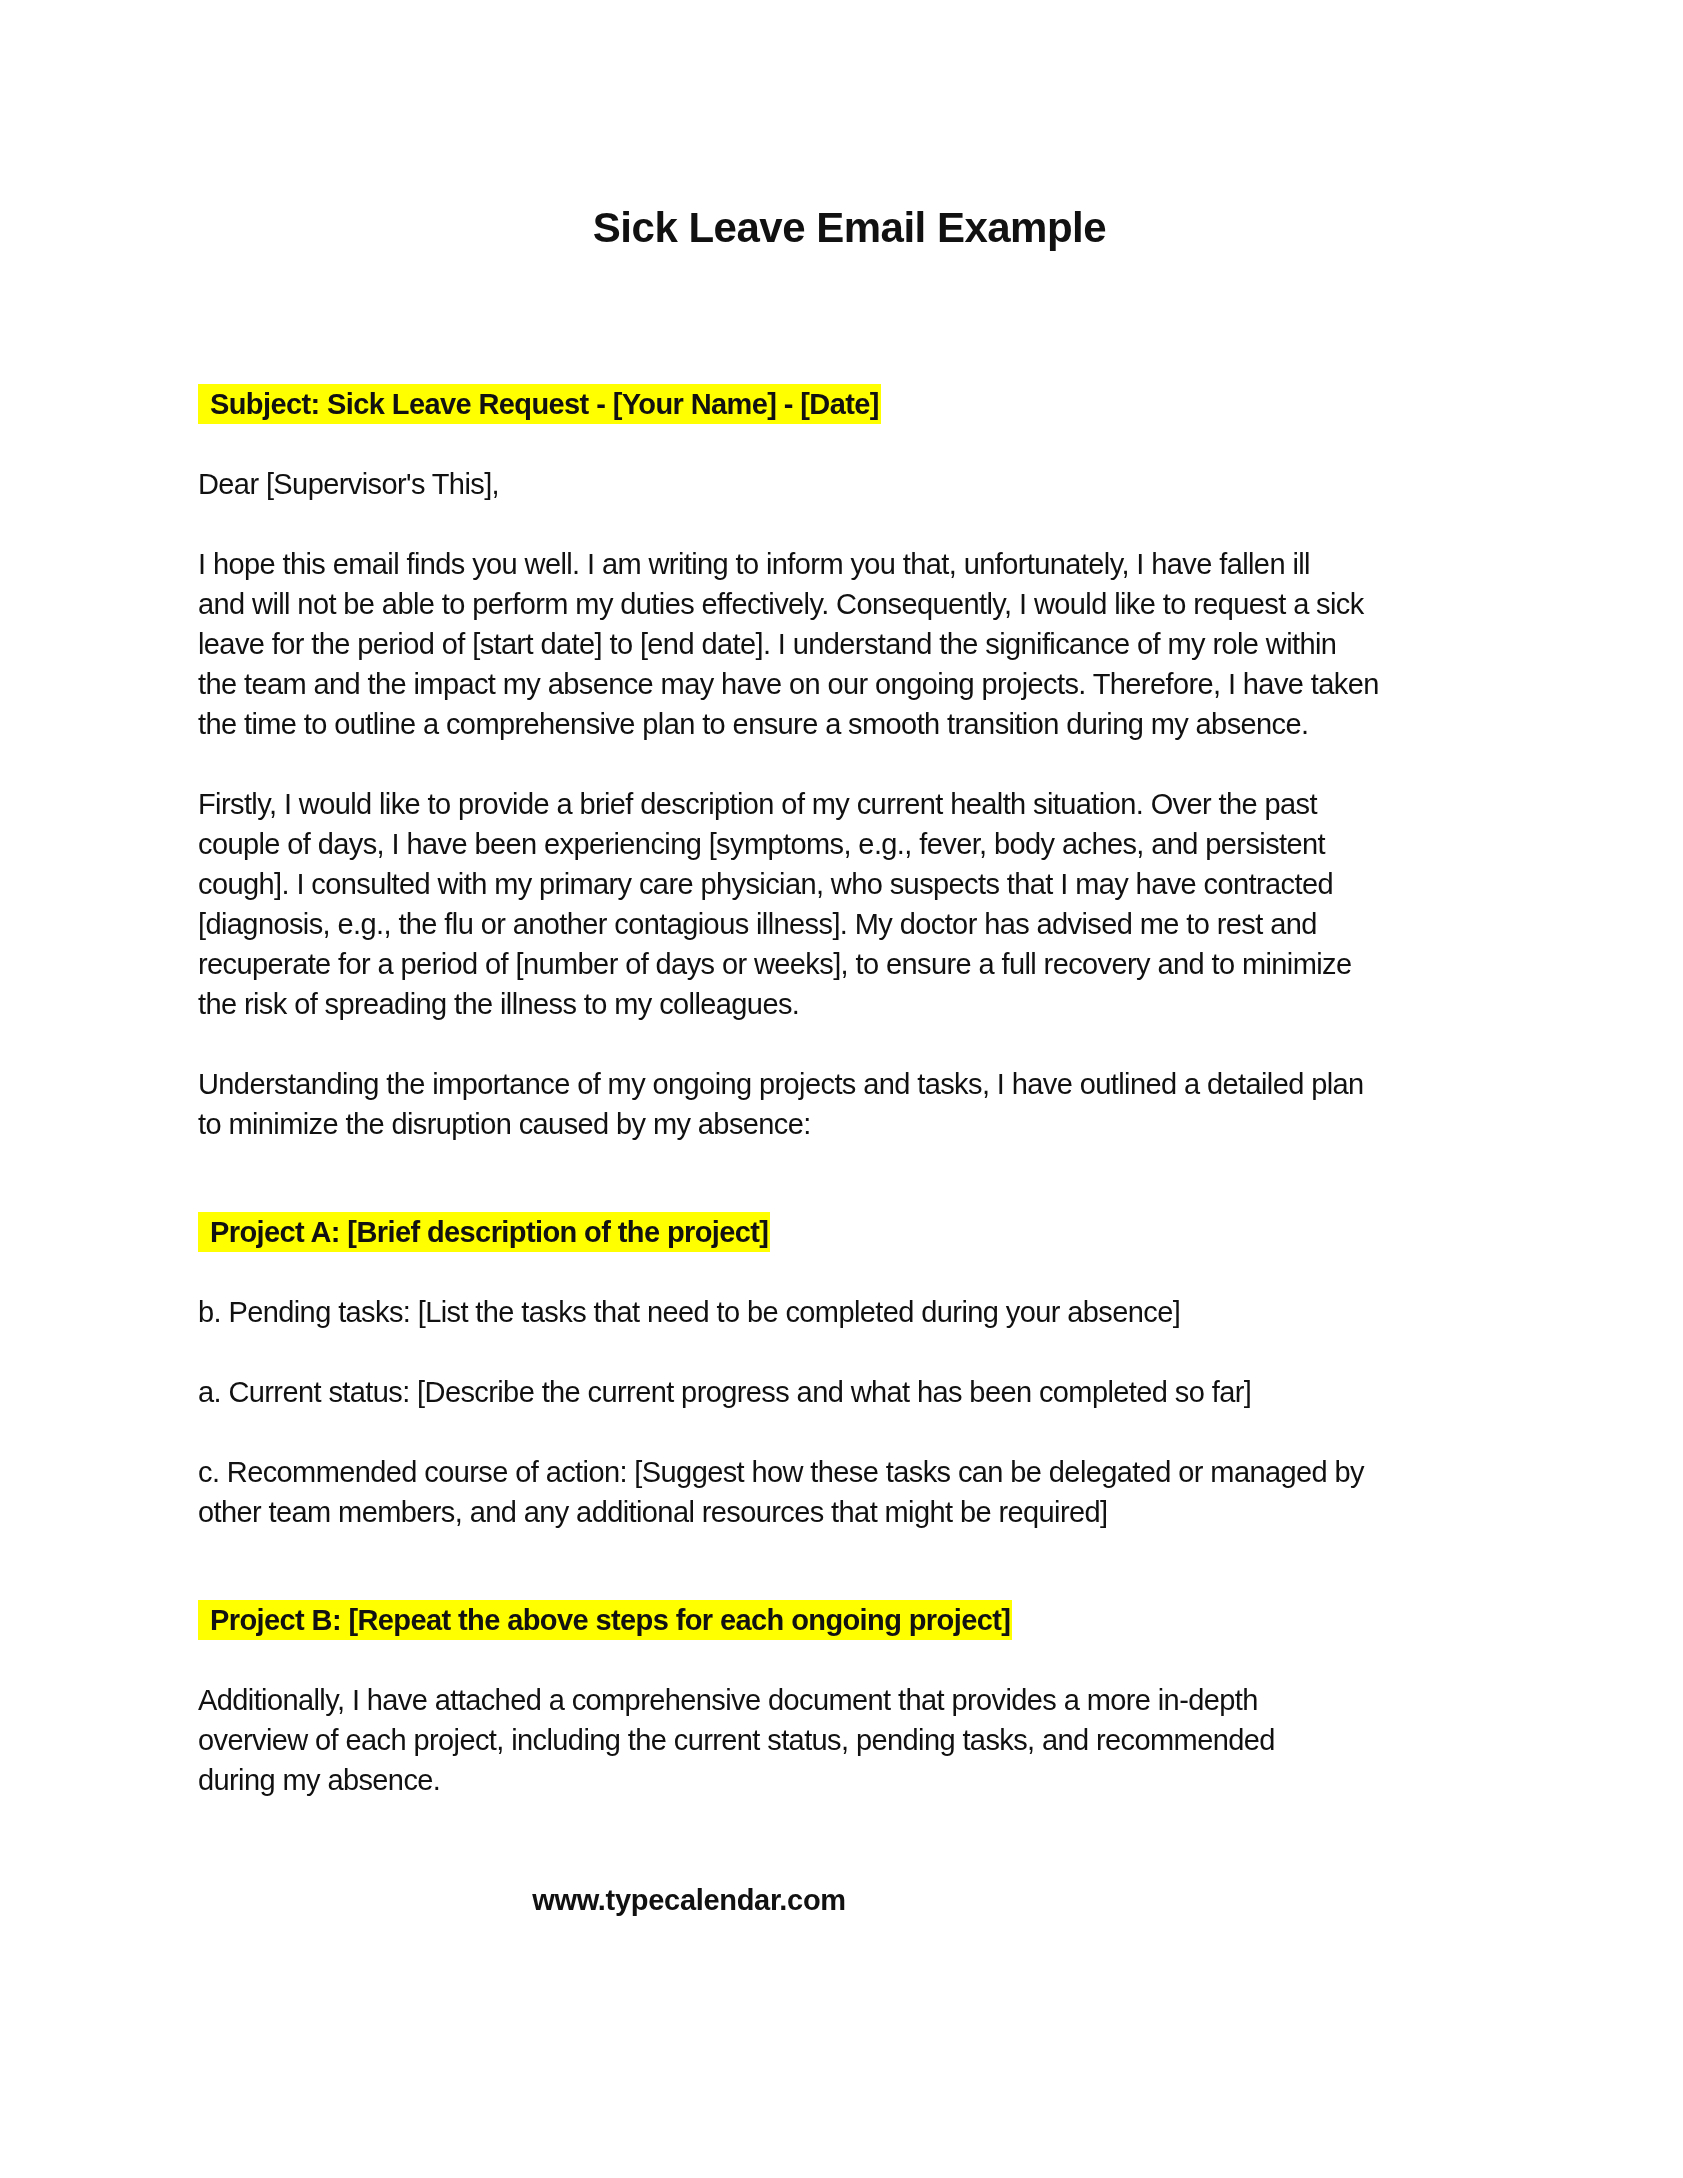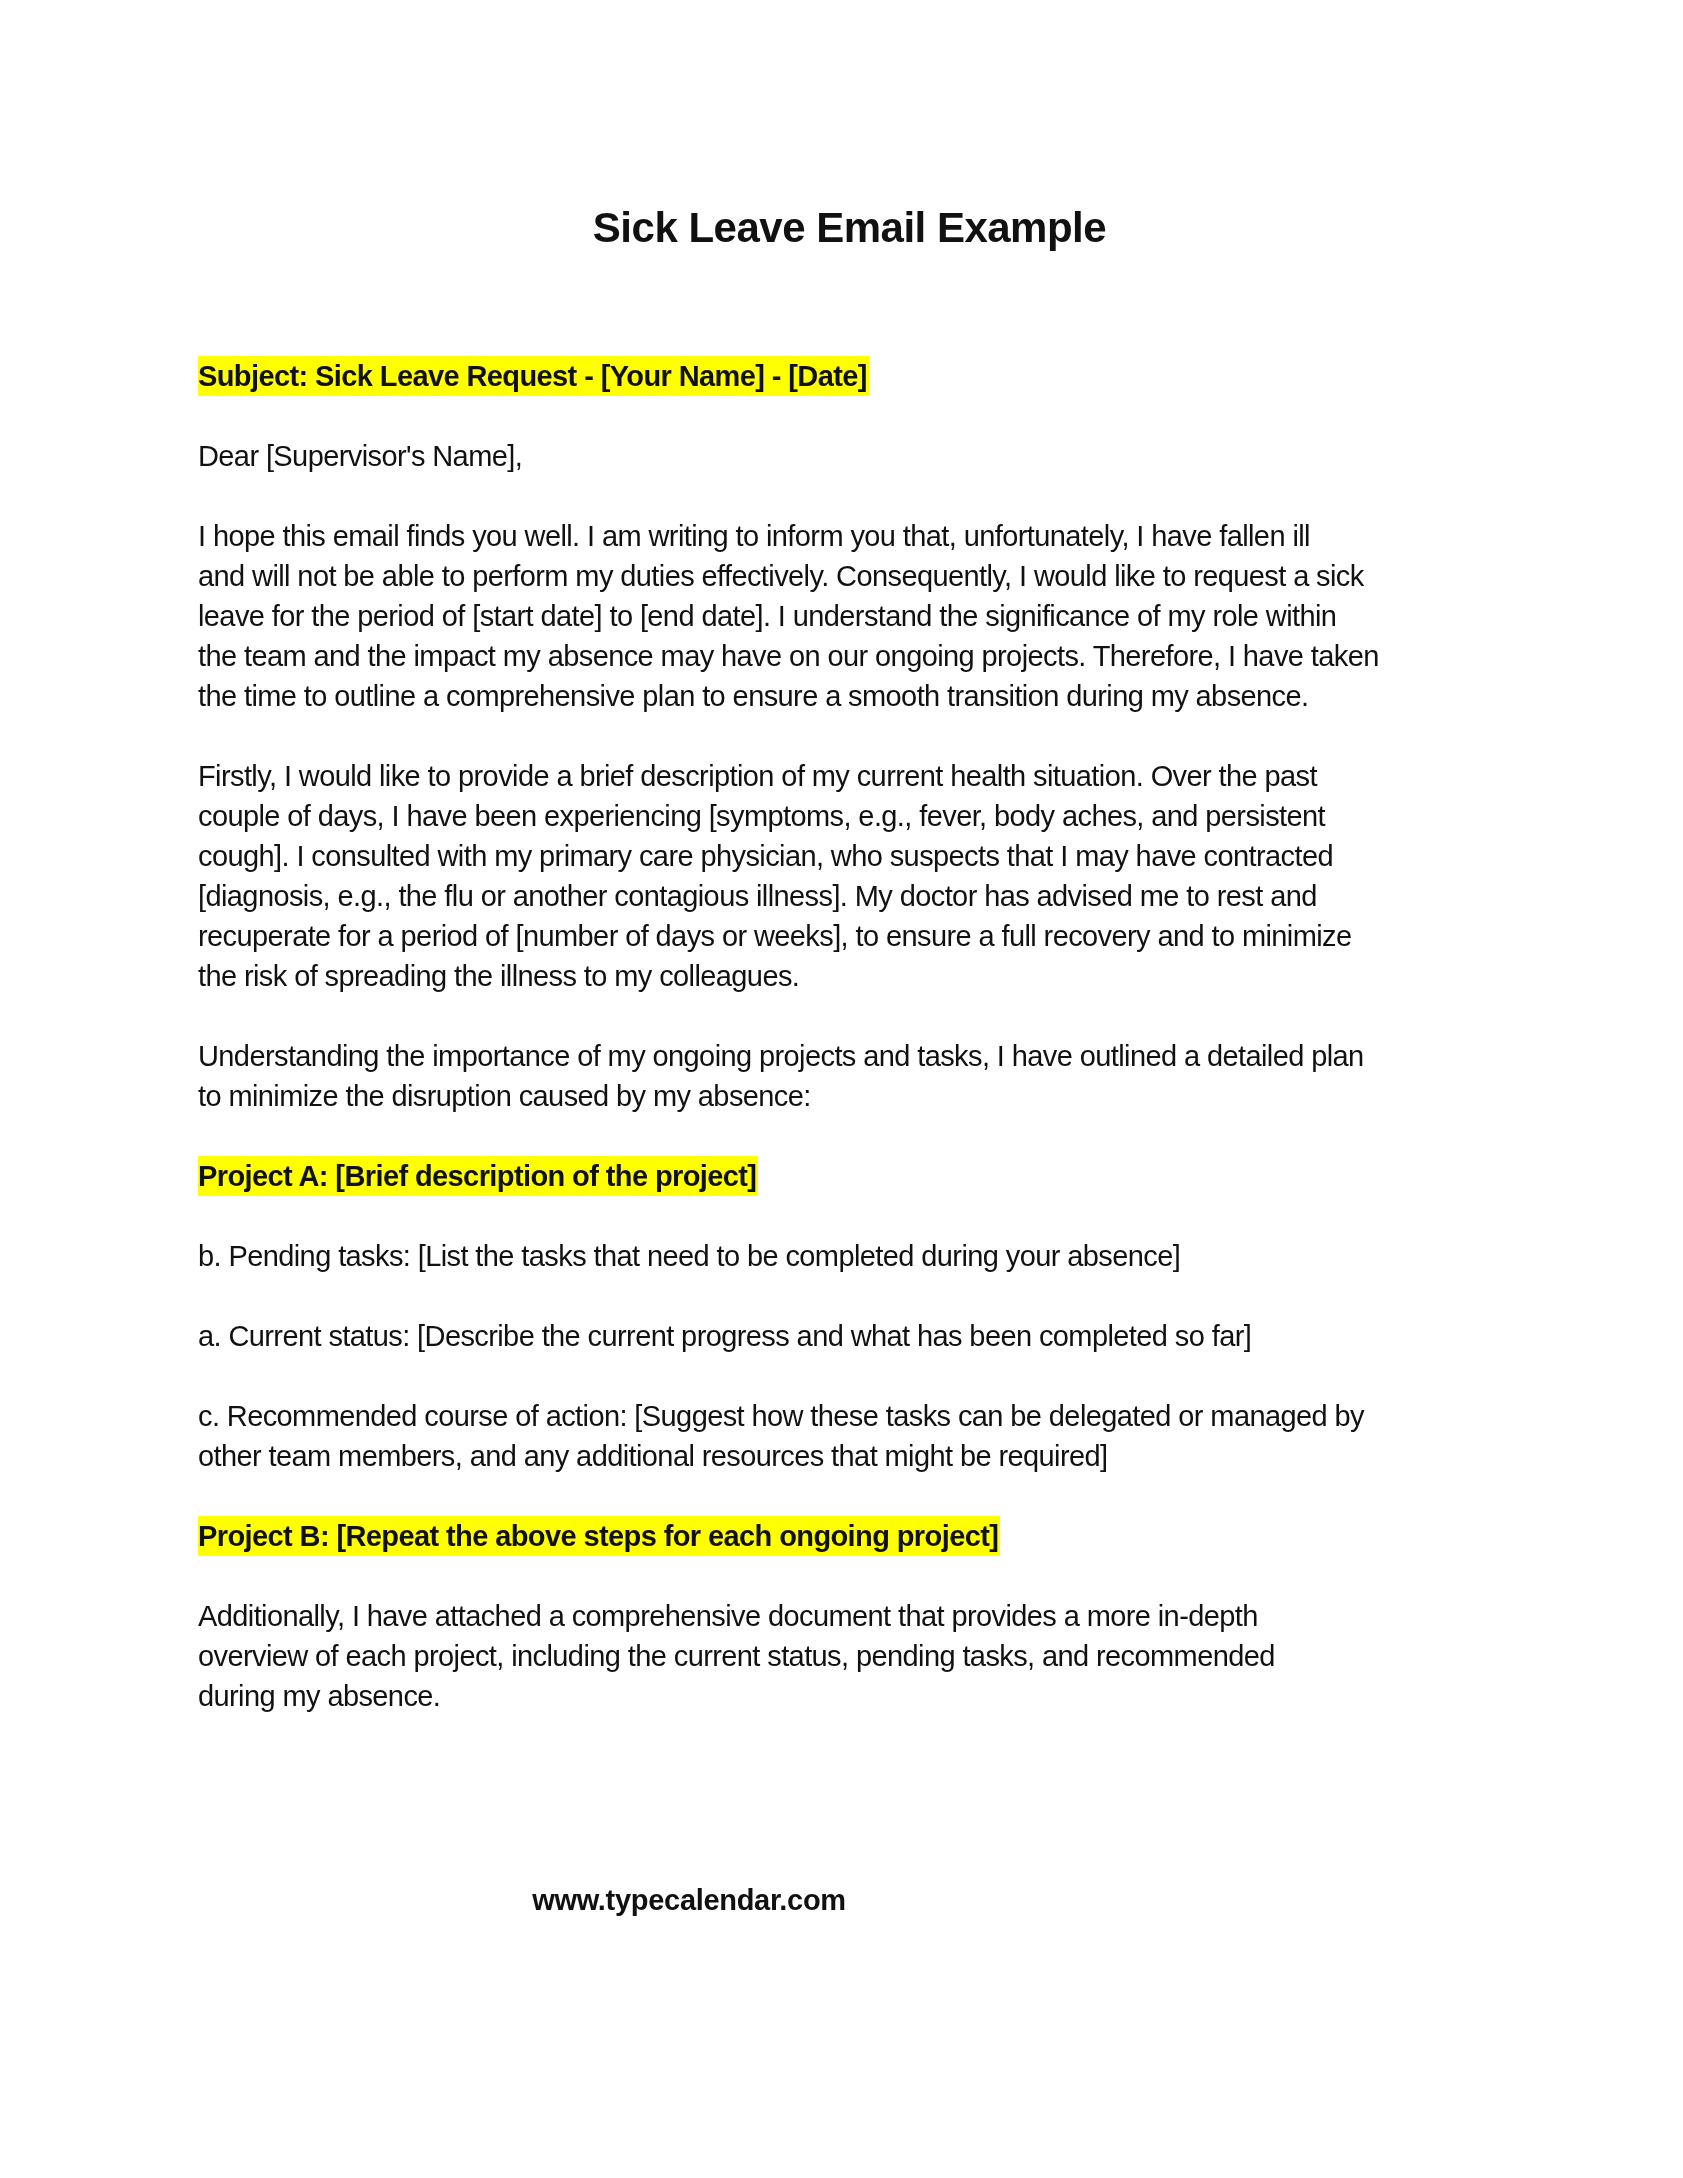--- a/index.html
+++ b/index.html
@@ -5,37 +5,37 @@
     html, body { margin: 0; padding: 0; background: #ffffff; }
     body { width: 1683px; height: 2178px; position: relative; overflow: hidden;
            font-family: "Liberation Sans", "DejaVu Sans", sans-serif; color: #111111; }
     .page { position: absolute; left: 0; top: 0; width: 1683px; height: 2178px; }
     .title { position: absolute; left: 0; width: 1683px; top: 203px; text-align: center;
              font-weight: bold; font-size: 42px; letter-spacing: -0.5px; line-height: 50px; padding-left: 8px; }
     .content { position: absolute; left: 198px; top: 356px; width: 1307px; font-size: 29px;
                line-height: 40px; letter-spacing: -0.6px; }
     .block { margin: 0 0 40px 0; }
     .line { display: block; white-space: nowrap; }
-    .hl { background: #ffff00; font-weight: bold; display: inline-block; padding: 0 2px 0 0; line-height: 40px; }
+    .hl { background: #ffff00; font-weight: bold; display: inline-block; padding: 0 2px 0 12px; line-height: 40px; margin-top: 28px; }
     .footer { position: absolute; left: 0; width: 1378px; top: 1884px; text-align: center;
               font-weight: bold; font-size: 29px; letter-spacing: -0.3px; }
   </style>
 </head>
 <body>
 
 <div class="page">
   <div class="title">Sick Leave Email Example</div>
 
   <div class="content">
     <div class="block">
       <span class="hl">Subject: Sick Leave Request - [Your Name] - [Date]</span>
     </div>
 
     <div class="block">
-      <span class="line">Dear [Supervisor's Name],</span>
+      <span class="line">Dear [Supervisor's This],</span>
     </div>
 
     <div class="block">
       <span class="line">I hope this email finds you well. I am writing to inform you that, unfortunately, I have fallen ill</span>
       <span class="line">and will not be able to perform my duties effectively. Consequently, I would like to request a sick</span>
       <span class="line">leave for the period of [start date] to [end date]. I understand the significance of my role within</span>
       <span class="line">the team and the impact my absence may have on our ongoing projects. Therefore, I have taken</span>
       <span class="line">the time to outline a comprehensive plan to ensure a smooth transition during my absence.</span>
     </div>
 

